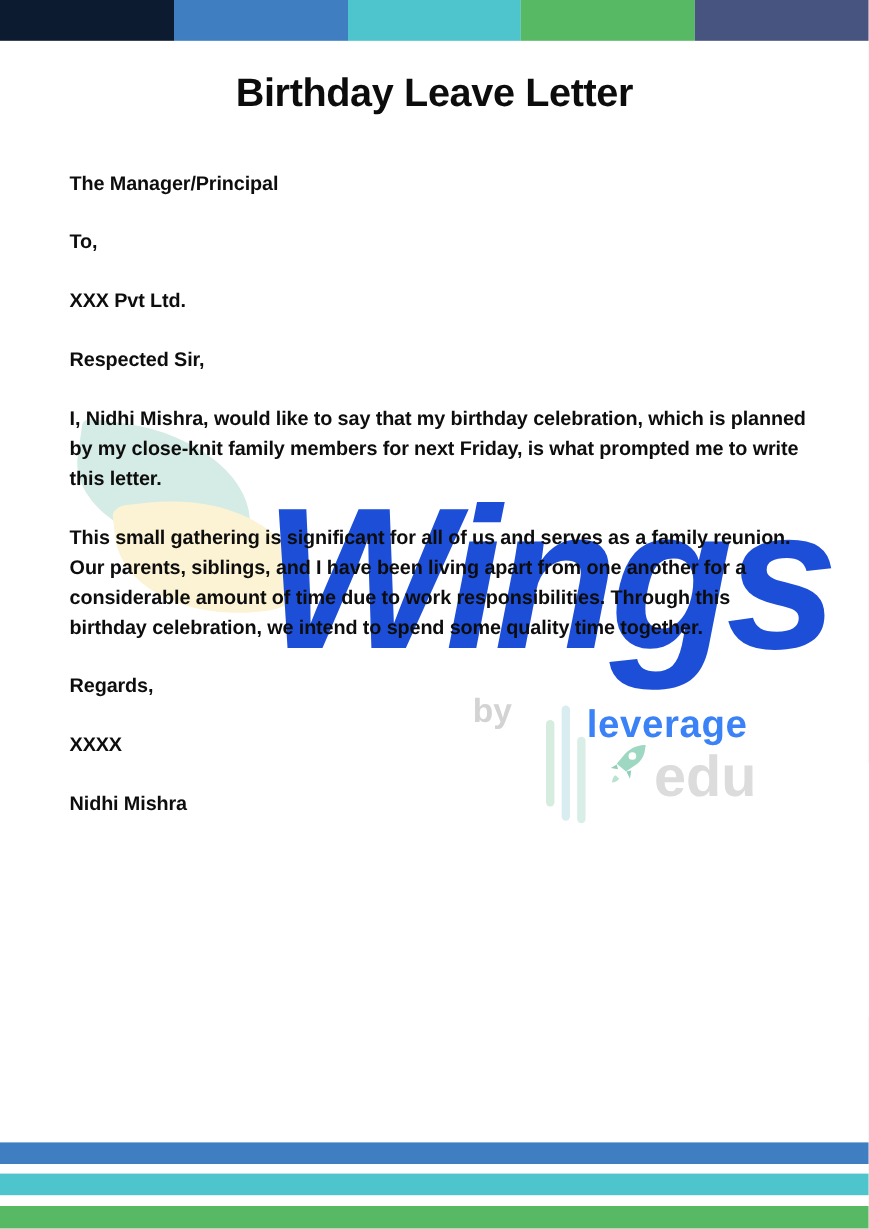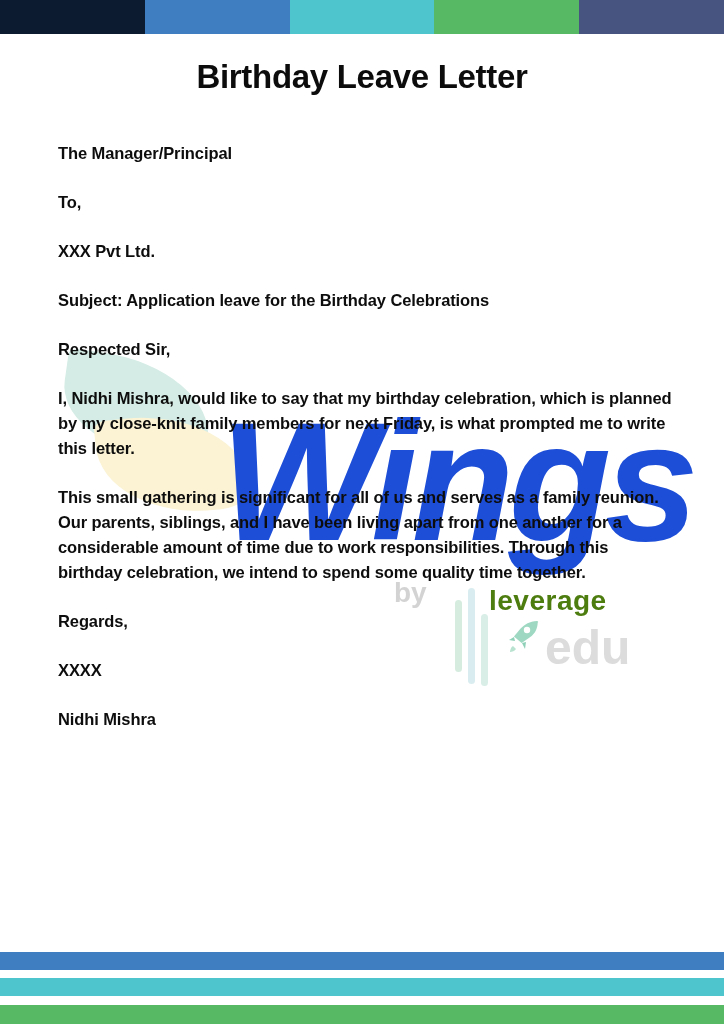--- a/index.html
+++ b/index.html
@@ -83,24 +83,24 @@
     width: 7px;
     border-radius: 6px;
     background: #d9edf0;
   }
   .wm-lines span:nth-child(1) { left: 0;   top: 12px; height: 72px; background:#d5ecdf; }
   .wm-lines span:nth-child(2) { left: 13px; top: 0;   height: 96px; }
   .wm-lines span:nth-child(3) { left: 26px; top: 26px; height: 72px; background:#d8eee6; }
   .wm-leverage {
     position: absolute;
     left: 489px; top: 585px;
-    font-size: 28px;
+    font-size: 32px;
     font-weight: 800;
     letter-spacing: 0.5px;
-    color: #4d7c0f;
+    color: #3b82f6;
   }
   .wm-edu {
     position: absolute;
     left: 545px; top: 620px;
     font-size: 48px;
     font-weight: 800;
     color: #dcdcdc;
   }
   .wm-rocket {
     position: absolute;
@@ -164,21 +164,20 @@
       </svg>
     </div>
     <div class="wm-leverage">leverage</div>
     <div class="wm-edu">edu</div>
   </div>
 
   <div class="letter">
     <p>The Manager/Principal</p>
     <p>To,</p>
     <p>XXX Pvt Ltd.</p>
-    <p>Subject: Application leave for the Birthday Celebrations</p>
     <p>Respected Sir,</p>
     <p class="para">I, Nidhi Mishra, would like to say that my birthday celebration, which is planned by my close-knit family members for next Friday, is what prompted me to write this letter.</p>
     <p class="para">This small gathering is significant for all of us and serves as a family reunion. Our parents, siblings, and I have been living apart from one another for a considerable amount of time due to work responsibilities. Through this birthday celebration, we intend to spend some quality time together.</p>
     <p>Regards,</p>
     <p>XXXX</p>
     <p>Nidhi Mishra</p>
   </div>
 
   <div class="bottom-stripes">
     <div class="stripe stripe-1" style="background: rgb(62, 126, 193);"></div>

